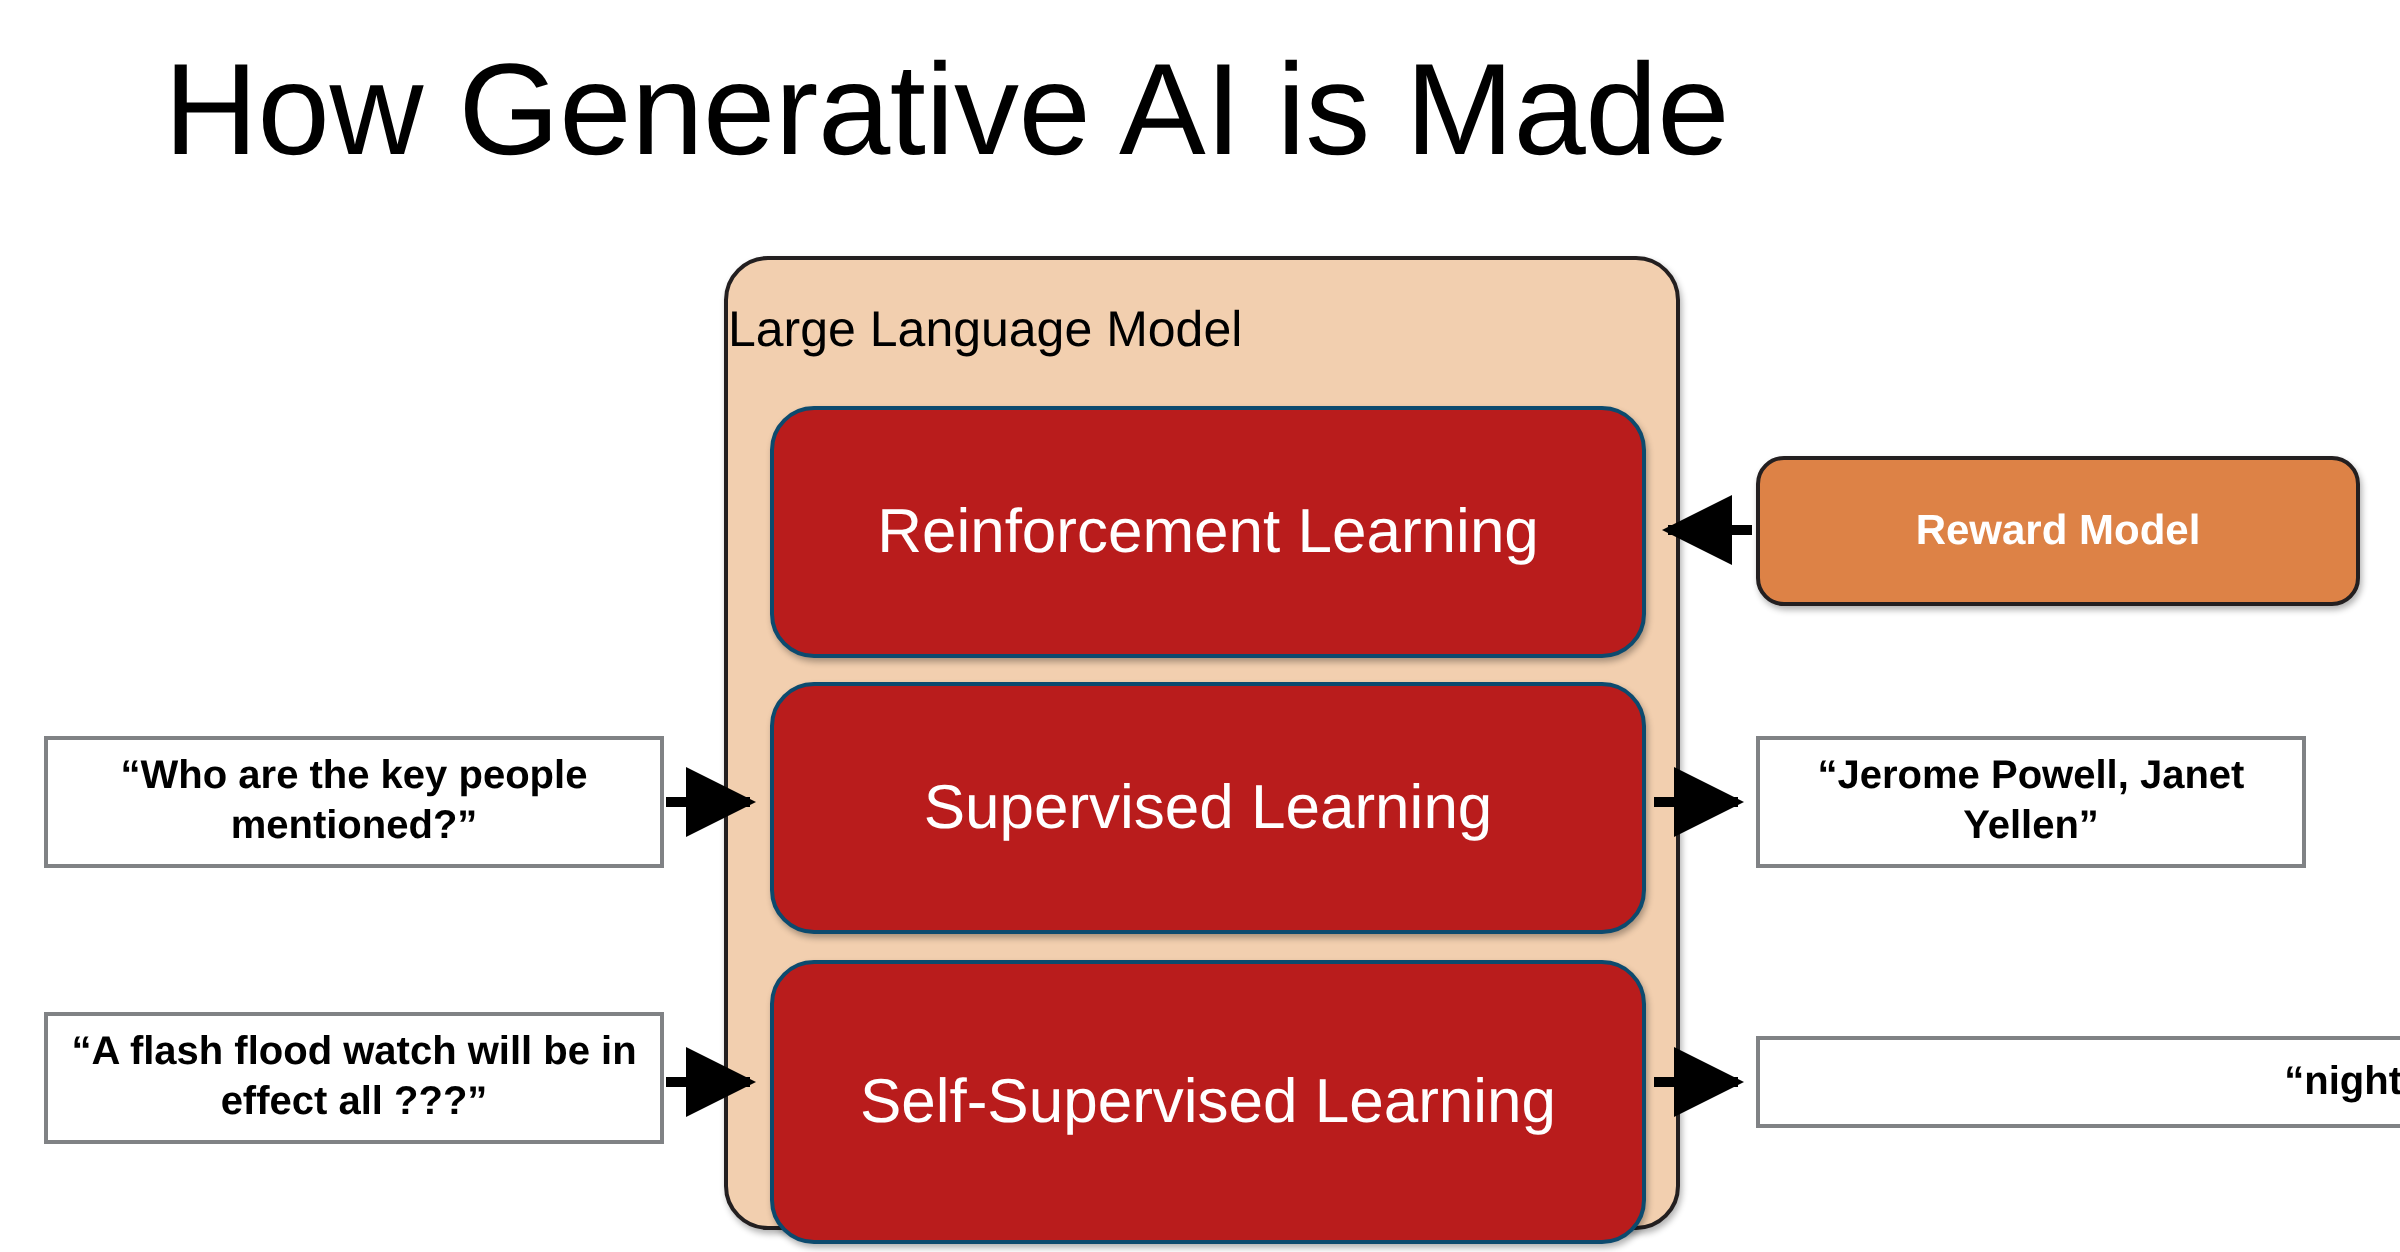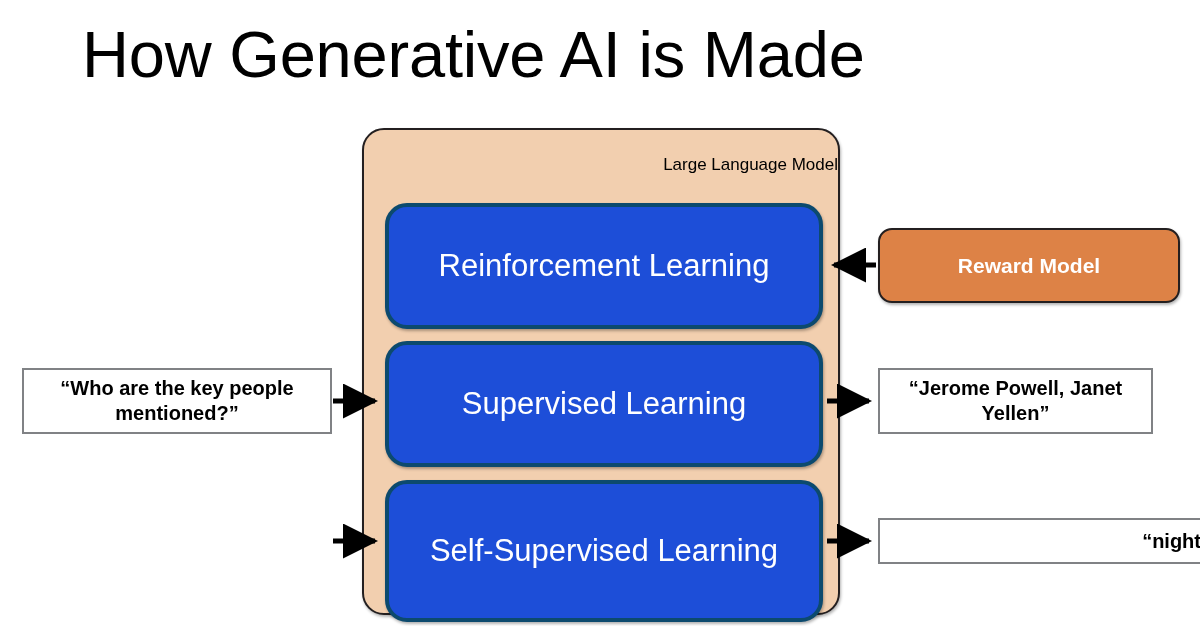--- a/index.html
+++ b/index.html
@@ -46,33 +46,33 @@
     background: #F2CFAF;
     border: 2px solid #231f20;
     border-radius: 22px;
     box-shadow: 1px 2px 3px rgba(0,0,0,0.30);
   }
   .llm-label {
     position: absolute;
     left: 0;
     right: 0;
     top: 20px;
-    text-align: right;
-    font-size: 17px;
+    text-align: left;
+    font-size: 25px;
     line-height: 30px;
     color: #000000;
     font-weight: 400;
   }
 
   
   .stage {
     position: absolute;
     box-sizing: border-box;
-    background: #1d4ed8;
-    border: 4px solid #0c4a6e;
+    background: #b91c1c;
+    border: 2px solid #0c4a6e;
     border-radius: 22px;
     box-shadow: 1px 2px 3px rgba(0,0,0,0.30);
     display: flex;
     align-items: center;
     justify-content: center;
     color: #ffffff;
     font-size: 31px;
     line-height: 36px;
     font-weight: 400;
     white-space: nowrap;
@@ -159,20 +159,23 @@
   </div>
 
   <div class="reward-model">
     <span>Reward Model</span>
   </div>
 
   <div class="textbox tb-prompt-sl">
     <span>“Who are the key people mentioned?”</span>
   </div>
 
+  <div class="textbox tb-prompt-ssl">
+    <span>“A flash flood watch will be in effect all ???”</span>
+  </div>
 
   <div class="textbox tb-out-sl">
     <span>“Jerome Powell, Janet Yellen”</span>
   </div>
 
   <div class="textbox tb-out-ssl">
     <span>“night”</span>
   </div>
 
   <svg class="arrow-svg" viewBox="0 0 1200 626">

